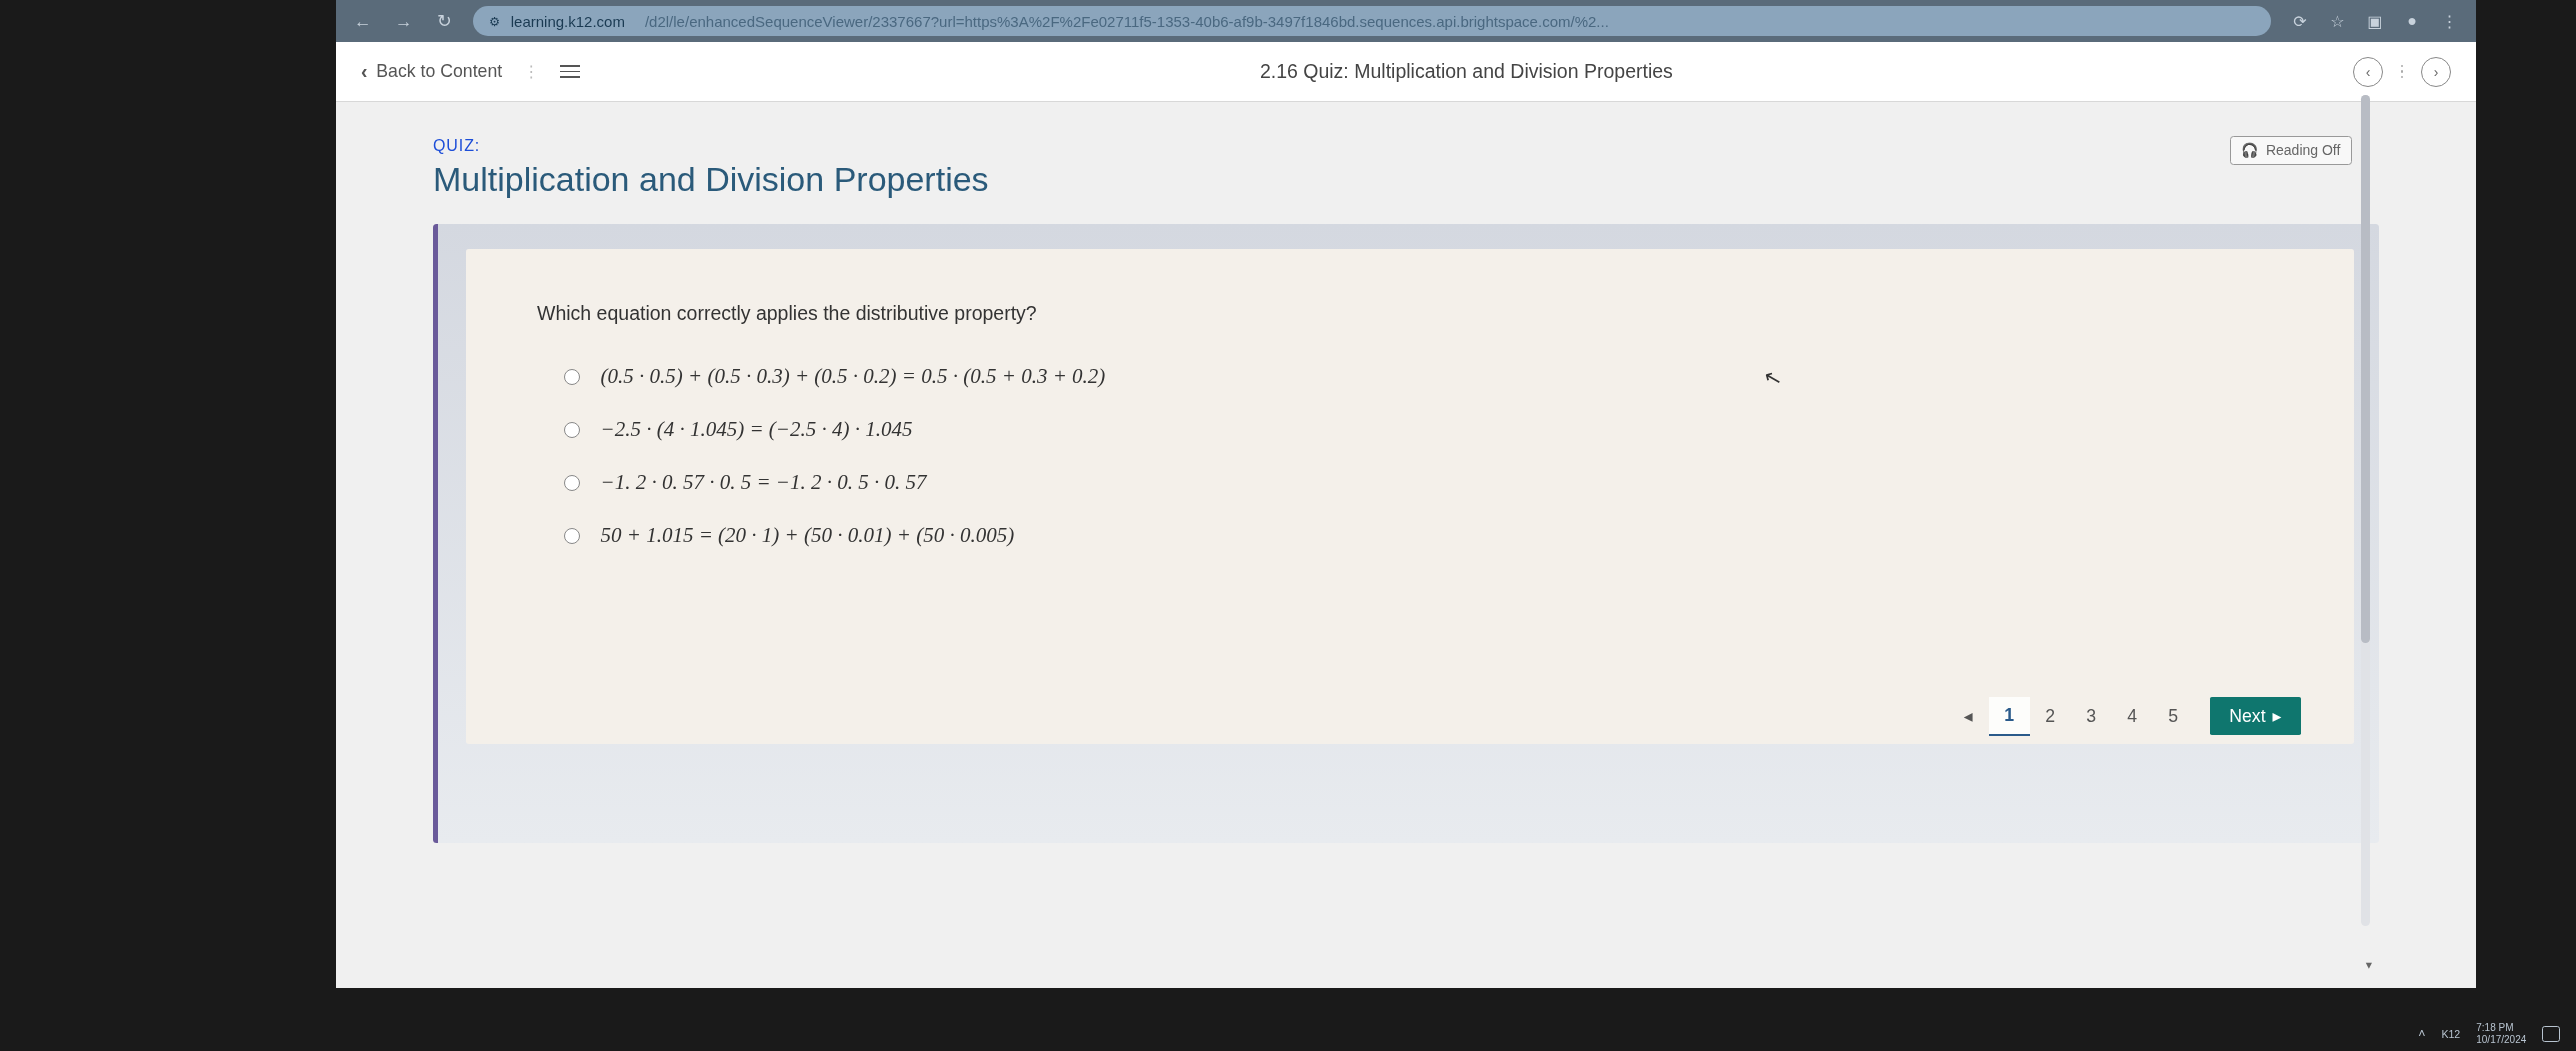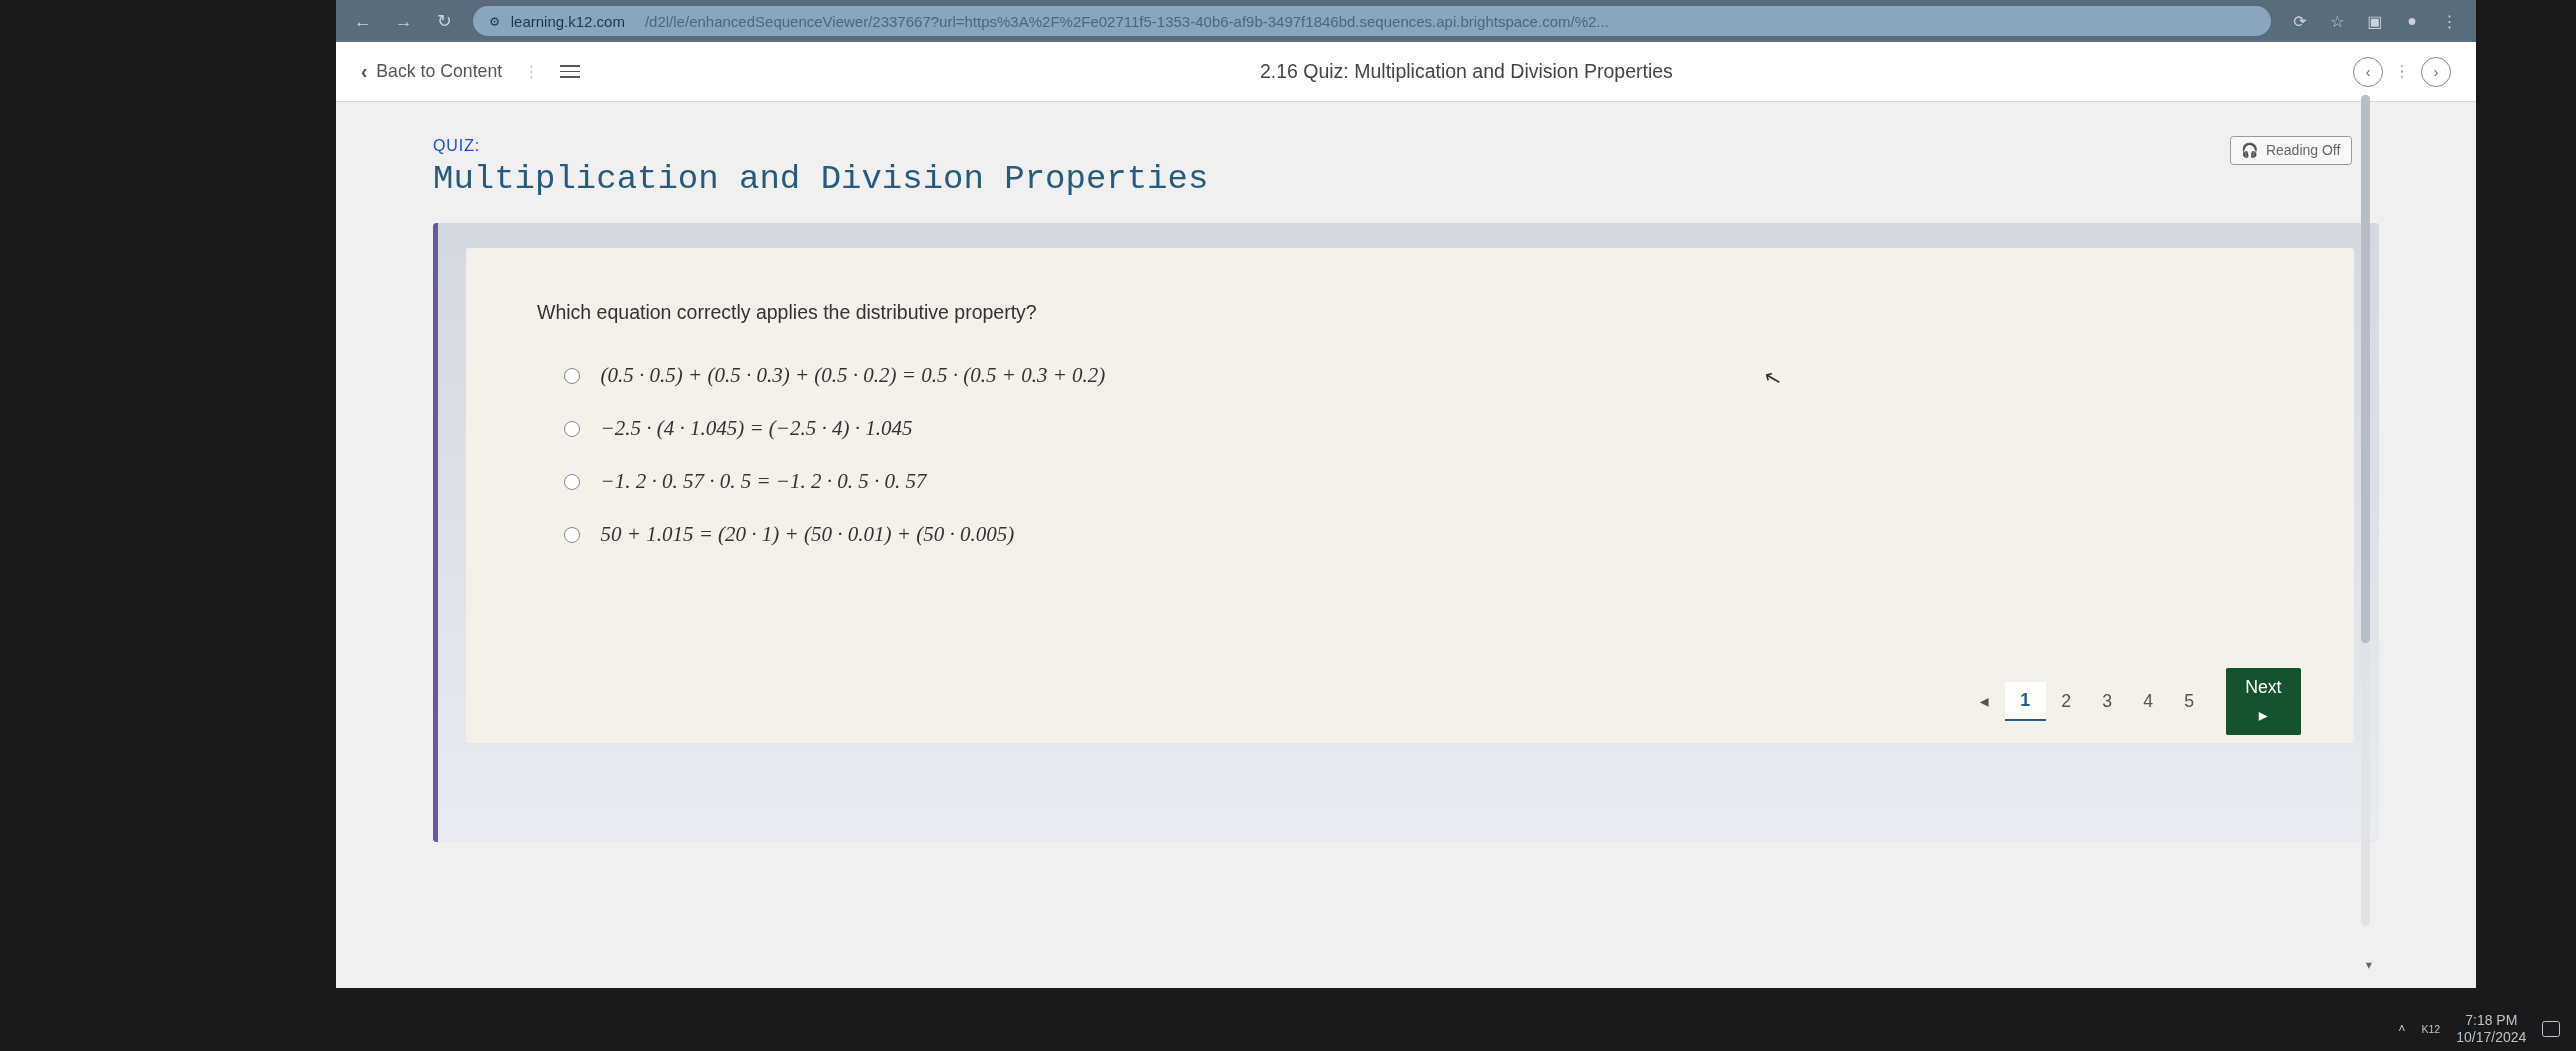--- a/index.html
+++ b/index.html
@@ -52,21 +52,21 @@
 .circle-btn { width:30px; height:30px; border:1.8px solid #888; border-radius:50%; display:flex; align-items:center; justify-content:center; color:#666; font-size:14px; cursor:pointer; }
 .dots-vert { display:flex; flex-direction:column; gap:2.7px; padding:0 7px;}
 .dots-vert span{ width:2.7px; height:2.7px; background:#aaa; border-radius:50%;}
 
 
 .quiz-area {
   padding: 35px 97px 26.5px 97px;
   position: relative;
 }
 .quiz-label { color:#1d4ed8; font-size:16px; letter-spacing:0.9px; margin-bottom:5.3px; }
-.quiz-title { color:#2a5a7a; font-size:34px; font-family: Liberation Mono, monospace; margin-bottom: 25px; }
+.quiz-title { color:#2a5a7a; font-size:34px; font-family: Liberation Sans, sans-serif; margin-bottom: 25px; }
 .reading-badge {
   position:absolute; right:124px; top:34px;
   border:0.9px solid #999; border-radius:3.5px; padding:5.3px 10.6px;
   color:#666; font-size:14px; display:flex; align-items:center; gap:7px;
   background:#f8f8f8;
 }
 
 
 .card-outer {
   background: linear-gradient(#d4d8e0, #e8ebef);
@@ -101,43 +101,42 @@
   width:41px; height:39px; display:flex; align-items:center; justify-content:center;
   color:#555; font-size:17.7px; cursor:pointer; background:#f4f0ea;
 }
 .pager-num {
   width:41px; height:39px; display:flex; align-items:center; justify-content:center;
   color:#555; font-size:17.7px; cursor:pointer;
 }
 .pager-num.active { border-bottom: 2.7px solid #2a5a8a; color:#2a5a8a; font-weight:bold; background:#fdfdfb;}
 .next-btn {
   margin-left: 16px;
-  background:#14532d; color:#fff; padding: 8.8px 19.5px;
+  background:#0f766e; color:#fff; padding: 8.8px 19.5px;
   font-size:17.7px; cursor:pointer; display:flex; align-items:center; gap:7px;
   border-radius:1.8px;
-  flex-direction:column;
 }
 
 
 .cursor-arrow { position:absolute; left:1428px; top:264px; font-size:21px; color:#333; transform: rotate(-15deg); }
 
 
 .scroll-track { position:absolute; right:106px; top:53px; width:8.8px; height:831px; background:#e0e2e6; border-radius:4.4px; }
 .scroll-thumb { position:absolute; top:0; width:8.8px; height:548px; background:#b8bcc4; border-radius:4.4px; }
 .scroll-down { position:absolute; right:104px; bottom:16px; color:#666; font-size:12.4px; }
 
 
 .taskbar {
   position:absolute; right:16px; bottom:5.3px;
   display:flex; align-items:center; gap:16px;
   color:#b8c4d0; font-size:13.3px;
 }
 .taskbar .caret { font-size:12.4px; }
 .taskbar .klabel { font-size:10.6px; }
-.taskbar .time-block { text-align:center; line-height:1.2; font-size:14px;}
+.taskbar .time-block { text-align:left; line-height:1.2; font-size:10px;}
 .taskbar .chat { width:17.7px; height:16px; border:1.8px solid #b8c4d0; border-radius:2.7px; position:relative;}
 
 
 </style>
 </head>
 <body>
 
 <div class="browser-bar">
   <div class="nav-btn">←</div>
   <div class="nav-btn">→</div>

